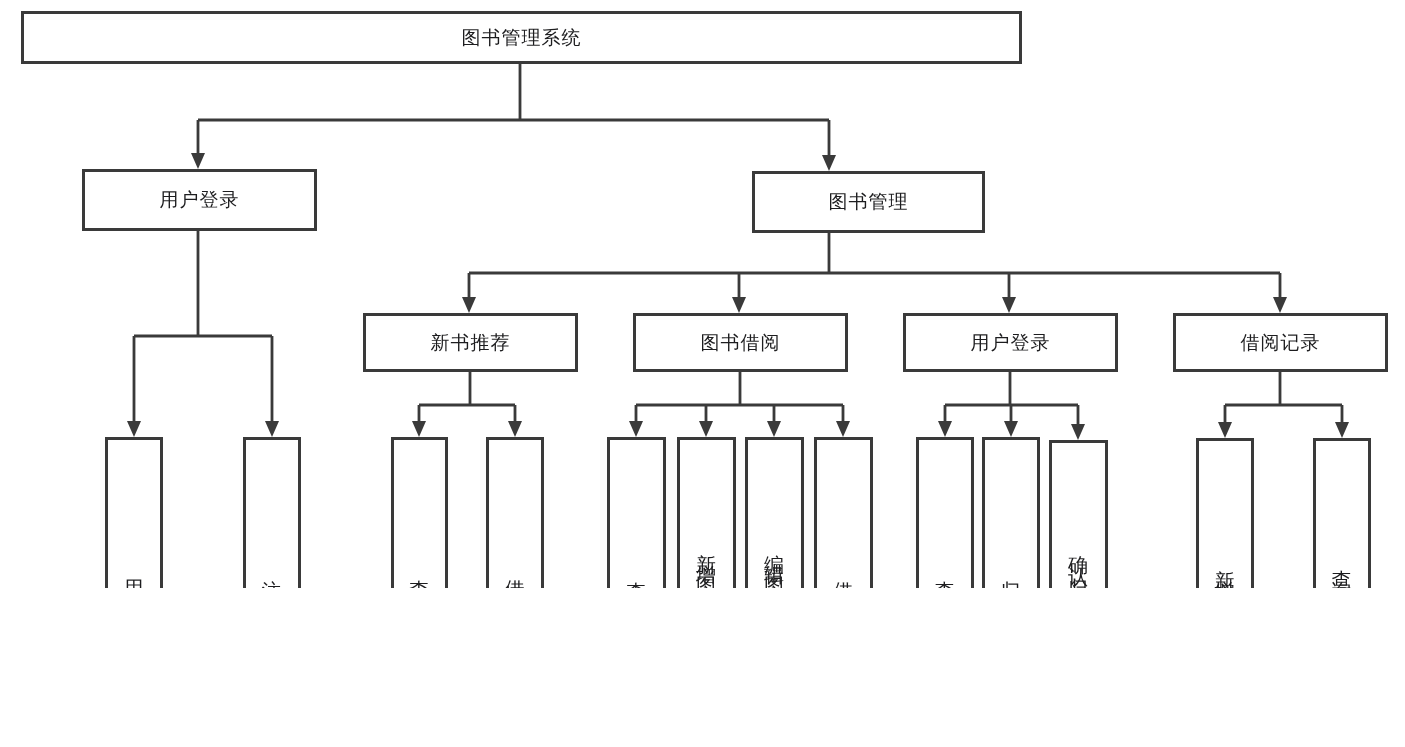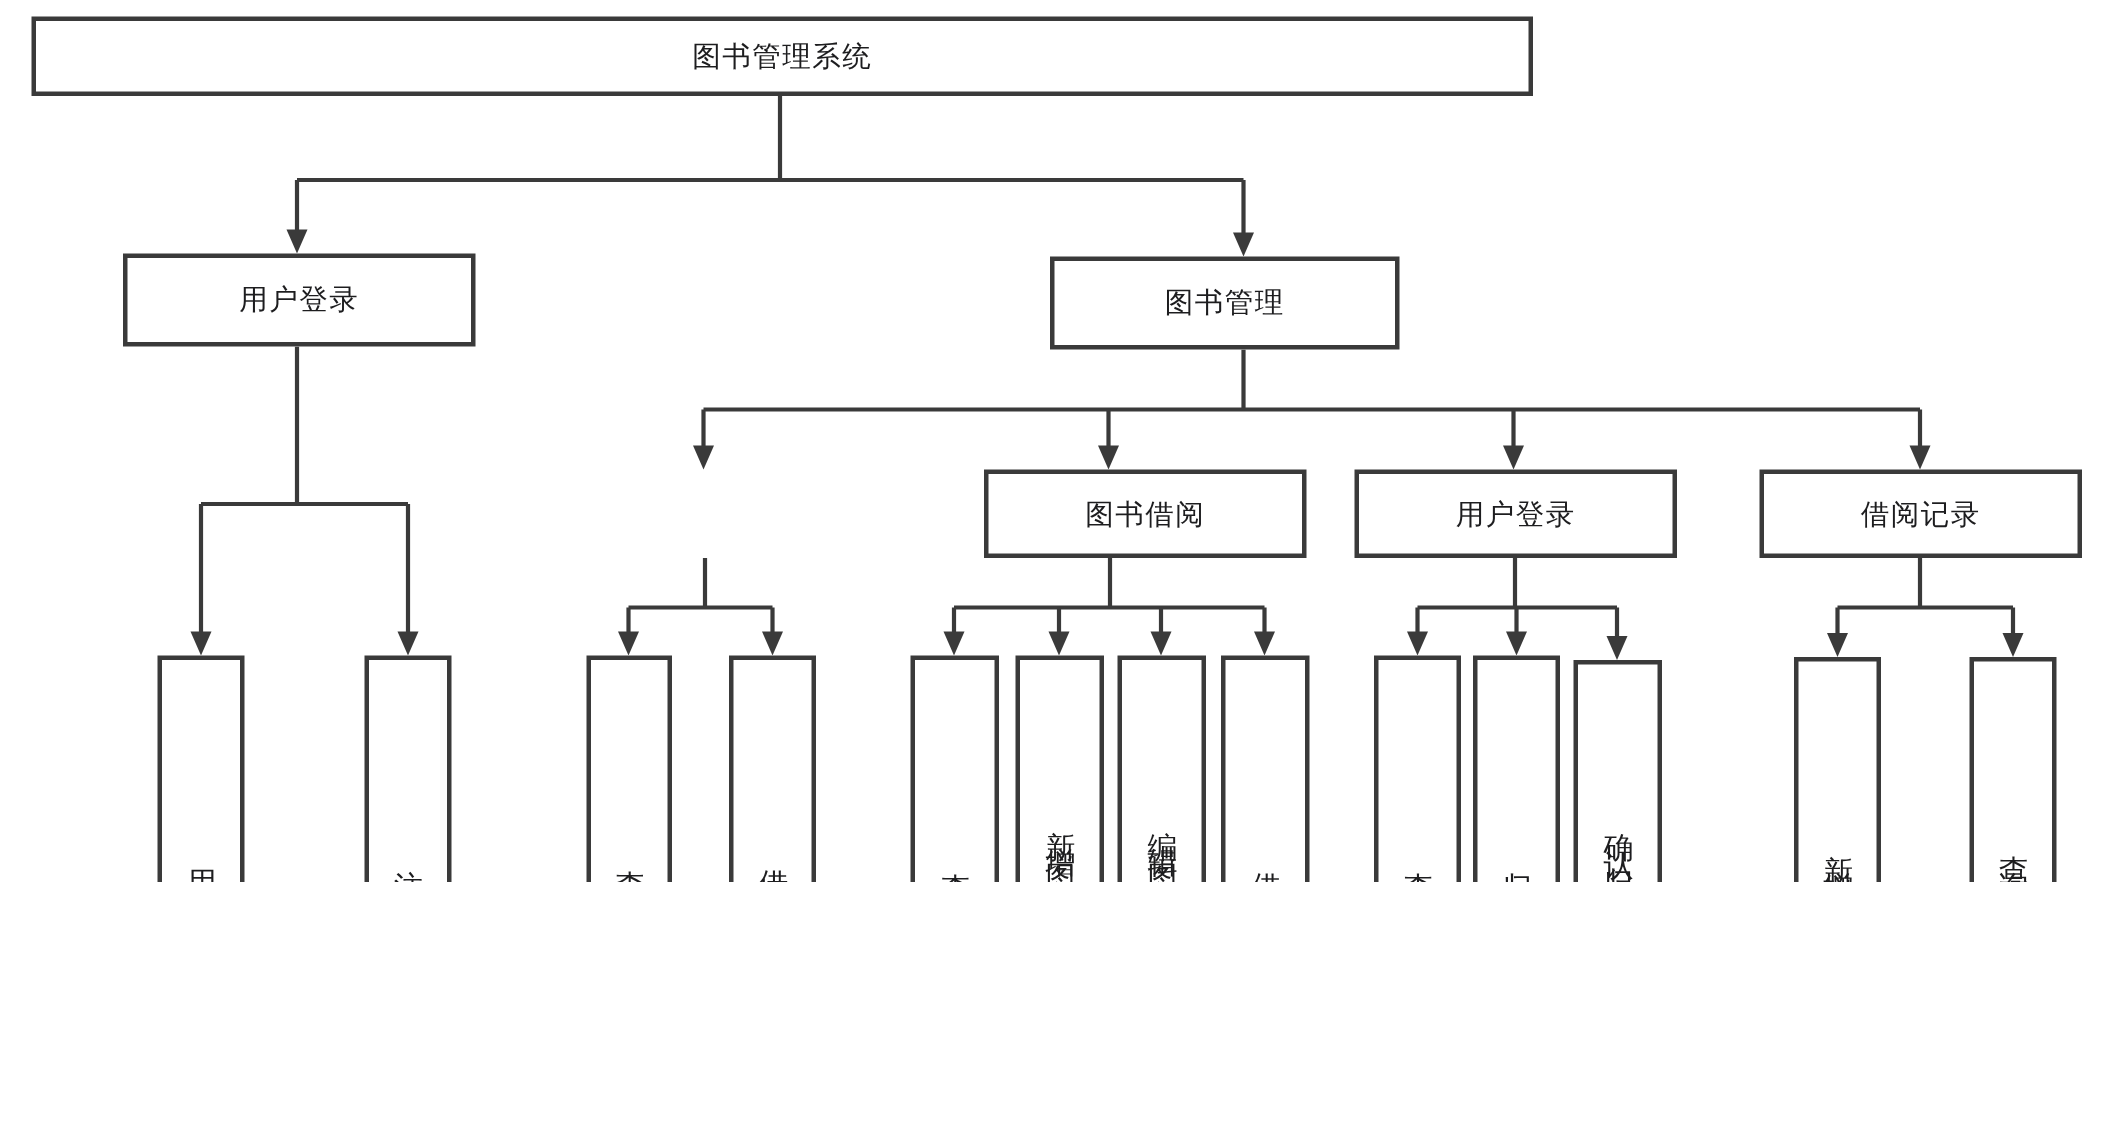--- a/index.html
+++ b/index.html
@@ -44,24 +44,24 @@
   }
   .vnode .vtext {
     writing-mode: vertical-rl;
     text-orientation: mixed;
     letter-spacing: 11px;
     line-height: 1.1;
     white-space: nowrap;
   }
   .root-box   { left: 21px;  top: 11px;  width: 1001px; height: 53px; }
   .n-userlogin{ left: 82px;  top: 169px; width: 235px;  height: 62px; }
-  .n-bookmgmt { left: 700px; top: 171px; width: 233px;  height: 62px; }
+  .n-bookmgmt { left: 752px; top: 171px; width: 233px;  height: 62px; }
   .n-l3       { top: 313px;  height: 59px; width: 215px; }
   .n-rec      { left: 363px; }
-  .n-borrow   { left: 656px; text-align: right; }
+  .n-borrow   { left: 633px; text-align: right; }
   .n-current  { left: 903px; }
   .n-records  { left: 1173px; font-family: Liberation Serif, serif; }
   .leaf       { top: 437px; height: 298px; }
   .lf-a1 { left: 105px;  width: 58px; }
   .lf-a2 { left: 243px;  width: 58px; }
   .lf-b1 { left: 391px;  width: 57px; }
   .lf-b2 { left: 486px;  width: 58px; }
   .lf-c1 { left: 607px;  width: 59px; height: 301px; }
   .lf-c2 { left: 677px;  width: 59px; height: 301px; }
   .lf-c3 { left: 745px;  width: 59px; height: 301px; }
@@ -124,20 +124,23 @@
     <span>图书管理系统</span>
   </div>
 
   <div class="node hnode n-userlogin">
     <span>用户登录</span>
   </div>
   <div class="node hnode n-bookmgmt">
     <span>图书管理</span>
   </div>
 
+  <div class="node hnode n-l3 n-rec">
+    <span>新书推荐</span>
+  </div>
   <div class="node hnode n-l3 n-borrow">
     <span>图书借阅</span>
   </div>
   <div class="node hnode n-l3 n-current">
     <span>用户登录</span>
   </div>
   <div class="node hnode n-l3 n-records">
     <span>借阅记录</span>
   </div>
 

